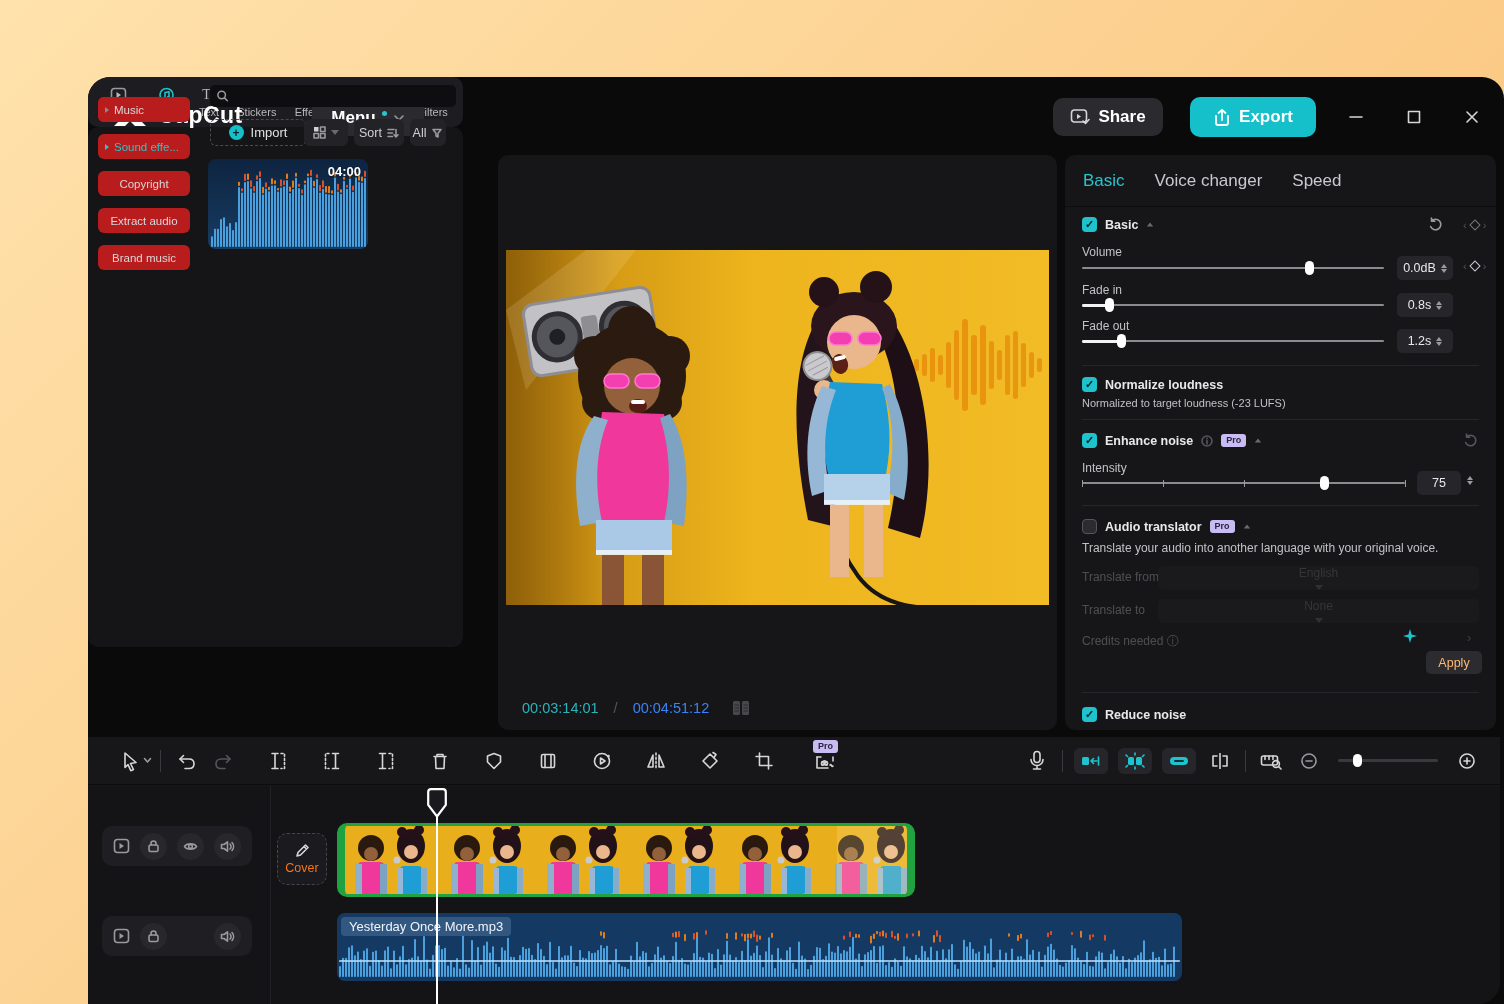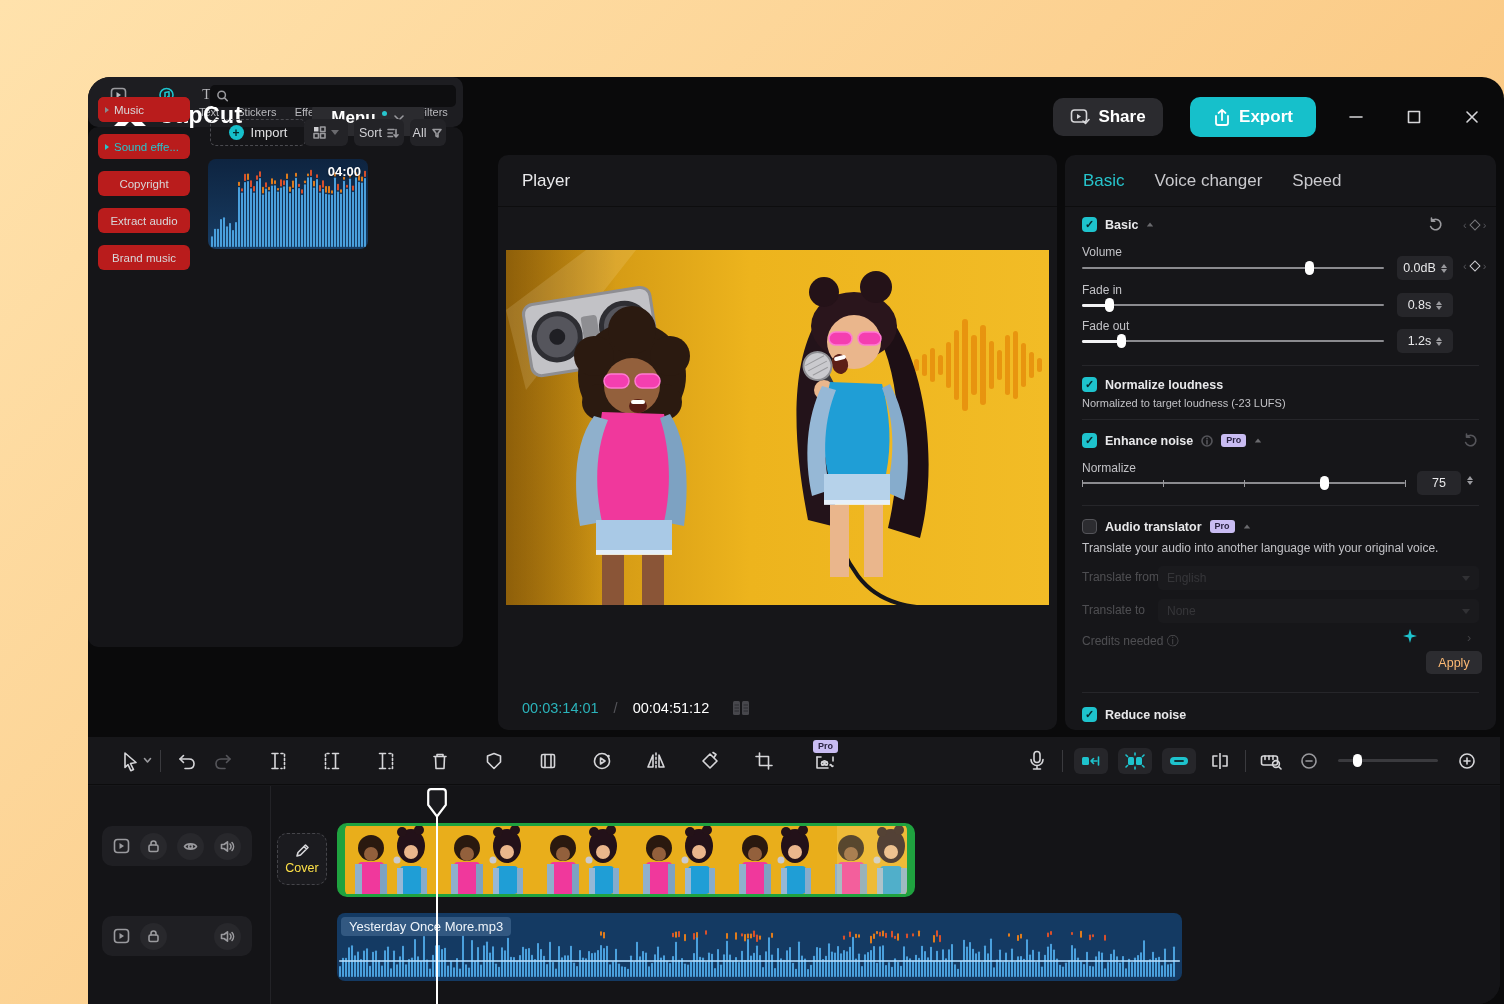--- a/index.html
+++ b/index.html
@@ -49,21 +49,21 @@
     justify-content:center; gap:5px; font-size:12.5px; color:#d0d0d4;}
   .sndcard { left:120px; top:82px; width:160px; height:90px; border-radius:8px; overflow:hidden;
     background:linear-gradient(180deg,#0e2440 0%,#173c63 100%);}
   .sndcard .dur { position:absolute; right:7px; top:5px; font-size:13px; font-weight:bold; color:#fff; text-shadow:0 1px 2px rgba(0,0,0,.5);}
   
   .player { left:410px; top:78px; width:559px; height:575px; }
   .p-title { height:52px; border-bottom:1px solid #0d0d0e; display:flex; align-items:center; padding:0 24px;
     font-size:17px; color:#eaeaec;}
   .canvas { position:absolute; left:8px; top:95px; width:543px; height:355px; overflow:hidden; }
   .p-times { position:absolute; left:24px; top:545px; display:flex; align-items:center; gap:15px; font-size:14.5px;}
-  .t-cur { color:#2bb3ba; } .t-sep{ color:#55555a; } .t-tot { color:#ffffff; }
+  .t-cur { color:#2bb3ba; } .t-sep{ color:#55555a; } .t-tot { color:#3b82f6; }
   
   .props { left:977px; top:78px; width:431px; height:575px; font-size:12.5px;}
   .props-tabs { height:52px; border-bottom:1px solid #0d0d0e; display:flex; align-items:center; gap:30px; padding:0 18px;}
   .ptab { font-size:17px; color:#c9c9cd; }
   .ptab.active { color:#27c5cd; }
   .chk { width:15px; height:15px; border-radius:4px; background:#1ec3cd; color:#06282b; font-size:11px; font-weight:bold;
     display:flex; align-items:center; justify-content:center; flex:none;}
   .chk.off { background:#2c2c30; border:1.5px solid #55555a; color:transparent;}
   .secrow { position:absolute; left:17px; display:flex; align-items:center; gap:8px;}
   .seclabel { font-weight:bold; color:#e8e8ea; font-size:12.5px;}
@@ -76,21 +76,21 @@
   .valbox { position:absolute; left:332px; width:56px; height:24px; background:#26262a; border-radius:5px;
     display:flex; align-items:center; justify-content:center; gap:5px; color:#e8e8ea; font-size:12.5px;}
   .stepper { display:flex; flex-direction:column; gap:1px; }
   .stepper i { width:0;height:0;border-left:3.5px solid transparent;border-right:3.5px solid transparent;}
   .stepper .up { border-bottom:4px solid #9a9a9e; } .stepper .dn { border-top:4px solid #9a9a9e; }
   .kf { position:absolute; left:398px; display:flex; align-items:center; gap:4px; color:#55555a; font-size:11px;}
   .diam { width:8px; height:8px; border:1.3px solid #77777b; transform:rotate(45deg);}
   .hr { position:absolute; left:17px; right:17px; height:1px; background:#26262a;}
   .probadge { background:#c9bcf2; color:#2a2342; font-size:9px; font-weight:bold; padding:1px 5px; border-radius:3px; line-height:1.3;}
   .selbox { position:absolute; left:93px; width:321px; height:24px; background:#232327; border-radius:5px;
-    display:flex; align-items:center; justify-content:space-between; padding:0 9px; color:#77777b; font-size:12px;}
+    display:flex; align-items:center; justify-content:space-between; padding:0 9px; color:#77777b; font-size:12px;flex-direction:column;}
   .carr { width:0;height:0;border-left:4px solid transparent;border-right:4px solid transparent;border-top:5px solid #6a6a6e;}
   .chevup { width:0;height:0;border-left:4px solid transparent;border-right:4px solid transparent;border-bottom:5px solid #6a6a6e;}
   .ghost { opacity:.32; }
   .applybtn { position:absolute; left:361px; width:56px; height:23px; background:#2c2c30; border-radius:5px;
     color:#fdba74; font-size:12.5px; display:flex; align-items:center; justify-content:center;}
   .ticks span { position:absolute; top:4px; width:1px; height:7px; background:#9a9a9e; }
   
   .bottom { position:absolute; left:0; right:4px; top:660px; bottom:0; background:#17171a; border-radius:0 0 22px 0;}
   .toolbar { position:absolute; left:0; right:0; top:0; height:48px; border-bottom:1px solid #0c0c0d;
     display:flex; align-items:center;}
@@ -98,21 +98,21 @@
   .tb-div { width:1px; height:22px; background:#3a3a3e; margin:0 6px; flex:none;}
   .tealbtn { width:34px; height:26px; background:#26262a; border-radius:6px; display:flex; align-items:center;
     justify-content:center; margin:0 5px; flex:none;}
   .tracks { position:absolute; left:0; right:0; top:49px; bottom:0; background:#141417; border-radius:0 0 22px 0;}
   .vdiv { position:absolute; left:182px; top:0; bottom:0; width:1px; background:#232327;}
   .hdr-row { position:absolute; left:14px; width:150px; height:40px; background:#1f1f23; border-radius:10px;
     display:flex; align-items:center; justify-content:space-around; padding:0 6px;}
   .circ { width:27px; height:27px; border-radius:50%; background:#28282c; display:flex; align-items:center; justify-content:center;}
   .cover-btn { position:absolute; left:189px; top:47px; width:50px; height:52px; border:1px dashed #45454a; border-radius:10px;
     background:#1b1b1f; display:flex; flex-direction:column; align-items:center; justify-content:center; gap:3px;
-    font-size:12.5px; color:#fde047;}
+    font-size:12.5px; color:#f97316;}
   .vclip { position:absolute; left:249px; top:37px; width:578px; height:74px; border:3px solid #1fa23f;
     border-left-width:8px; border-right-width:8px; border-radius:10px; overflow:hidden; background:#e9ae1b;}
   .aclip { position:absolute; left:249px; top:127px; width:845px; height:68px; background:#143a63; border-radius:8px; overflow:hidden;}
   .aclip .name { position:absolute; left:4px; top:4px; background:rgba(130,170,210,.28); border-radius:4px;
     padding:2px 8px; font-size:13px; color:#eef4fa; z-index:2;}
   .playhead-line { position:absolute; left:348px; top:3px; bottom:0; width:2px; background:#fff; z-index:5;}
   .playhead-head { position:absolute; left:339px; top:2px; z-index:6;}
   .zoomslider { width:100px; height:3px; background:#3a3a3e; border-radius:2px; position:relative; margin:0 10px;}
   .zoomslider .zh { position:absolute; left:15px; top:-5px; width:9px; height:13px; border-radius:5px; background:#fff;}
   svg { display:block; }
@@ -376,21 +376,20 @@
           <rect x="153" y="23.559281565336278" width="2" height="64.44071843466372" fill="#4aa0dd" rx="0.8"></rect>
           <rect x="153" y="17.400591891191652" width="2" height="5.158689674144625" fill="#e07c1c" rx="0.8"></rect>
           <rect x="156" y="18.97448043336044" width="2" height="69.02551956663956" fill="#4aa0dd" rx="0.8"></rect>
           <rect x="156" y="11.705232765445544" width="2" height="6.269247667914897" fill="#d9502c" rx="0.8"></rect>
         </svg>
       <span class="dur">04:00</span>
     </div>
   </div>
 
   <div class="panel player">
-    <div class="p-title">Player</div>
 
     <div class="canvas">
       <svg width="543" height="355" viewBox="0 0 543 355">
         <defs>
           <linearGradient id="bgy" x1="0" y1="0" x2="1" y2="0">
             <stop offset="0" stop-color="#c3880f"></stop>
               <stop offset=".45" stop-color="#edb41d"></stop>
               <stop offset="1" stop-color="#f2bc26"></stop>
           </linearGradient>
           <linearGradient id="shade" x1="0" y1="0" x2="1" y2="0">
@@ -584,21 +583,21 @@
         <circle cx="6" cy="6" r="5" class="ic ic-dim" stroke-width="1.1"></circle>
           <path d="M6 5.5 V9 M6 3.2 V3.8" class="ic ic-dim" stroke-width="1.1"></path>
         </svg>
       <span class="probadge">Pro</span>
       <span class="chevup" style="transform:scale(.8)"></span>
       </div>
     <svg class="abs" style="left:398px;top:278px" width="15" height="15" viewBox="0 0 15 15">
       <path d="M3.5 4 A5.3 5.3 0 1 1 2.6 9.5 M3.5 1 V4.3 H6.8" class="ic ic-dim" stroke-width="1.3"></path>
       </svg>
 
-    <div class="lbl" style="top:306px">Normalize</div>
+    <div class="lbl" style="top:306px">Intensity</div>
     <div class="slider ticks" style="top:321px;width:323px">
       <div class="track"></div>
       <span style="left:0"></span>
         <span style="left:25%"></span>
         <span style="left:50%"></span>
         <span style="left:75%"></span>
         <span style="left:100%"></span>
       <div class="handle" style="left:75%"></div>
       </div>
     <div class="valbox" style="top:316px;left:352px;width:44px">

